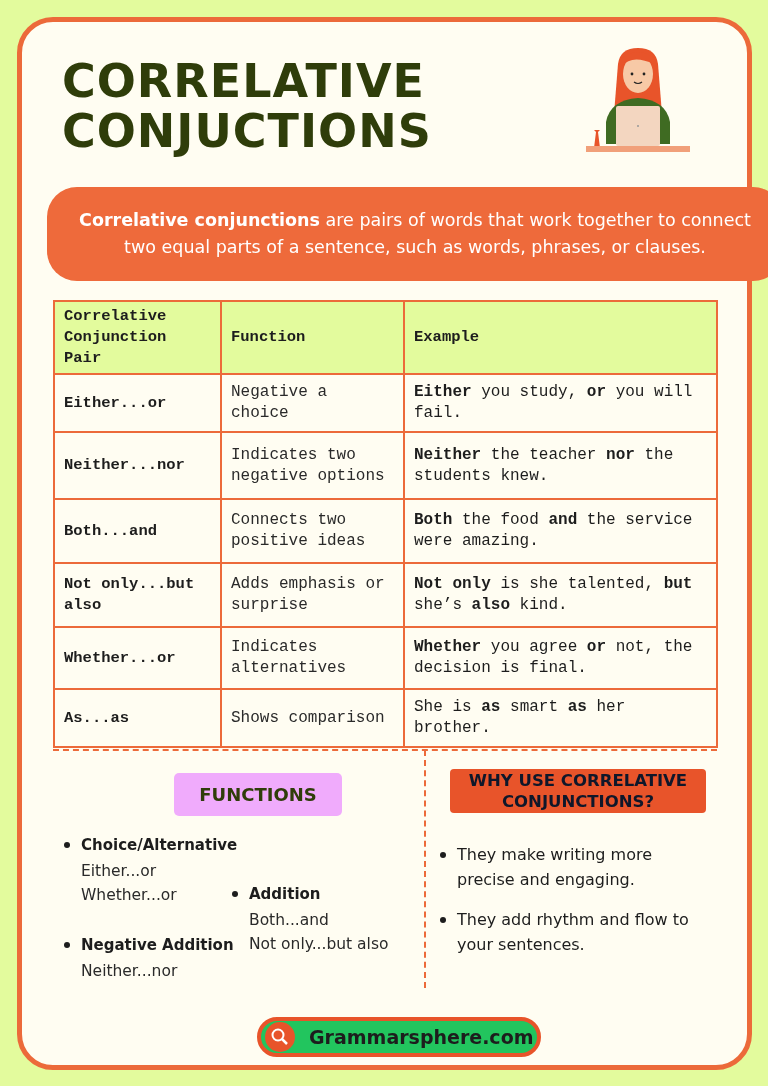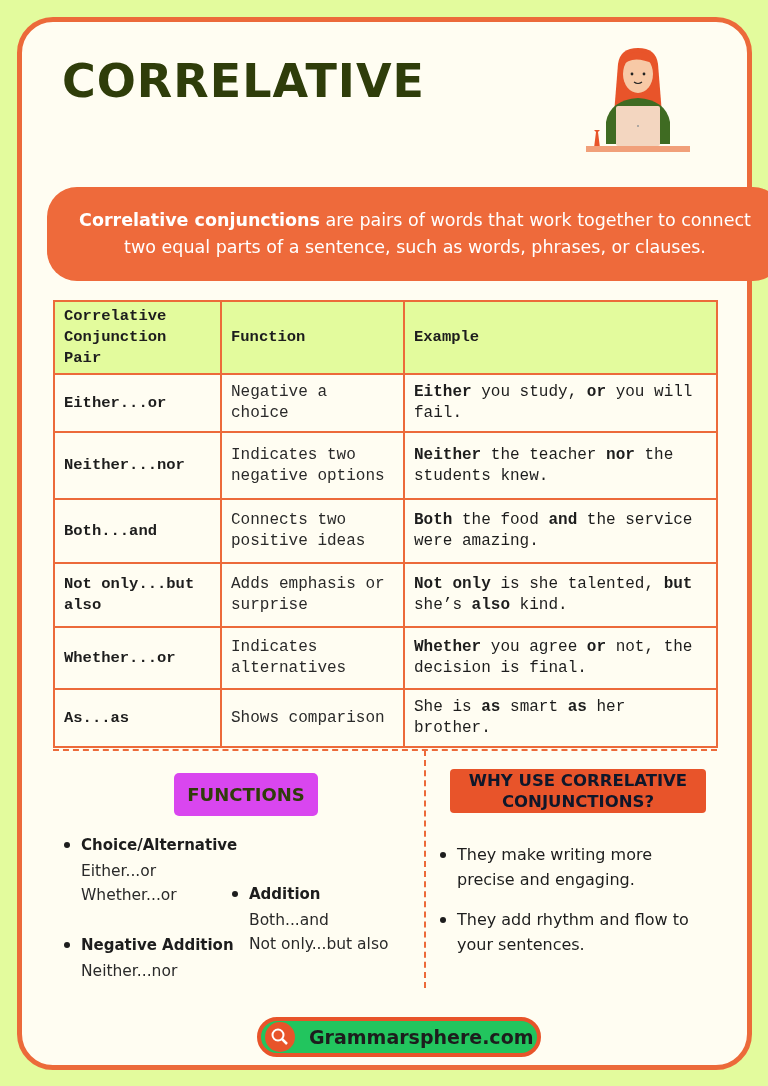--- a/index.html
+++ b/index.html
@@ -12,40 +12,41 @@
   .intro b { font-weight:bold; }
   table { position:absolute; left:53px; top:300px; width:665px; border-collapse:collapse; font-family:Liberation Mono, monospace; font-size:16px; }
   td, th { border:2px solid #ec6a3a; text-align:left; vertical-align:middle; padding:4px 9px; line-height:21px; color:#1d1d1d; }
   th { background:#e3fb9d; font-weight:bold; font-size:15.5px; height:48px; }
   td.pair { font-weight:bold; font-size:15.5px; }
   td.func { font-size:16px; color:#2a2a2a; }
   td.ex { font-size:16px; }
   .c1 { width:147px; } .c2 { width:163px; }
   .divider-h { position:absolute; left:53px; top:749px; width:664px; border-top:2px dashed #ec6a3a; }
   .divider-v { position:absolute; left:424px; top:750px; height:238px; border-left:2px dashed #ec6a3a; }
-  .fn-badge { position:absolute; left:174px; top:773px; width:144px; height:43px; background:#d946ef; border-radius:5px; display:flex; align-items:center; justify-content:center; font-family:"DejaVu Sans", sans-serif; font-weight:bold; font-size:18px; color:#2f3d0a; }
+  .fn-badge { position:absolute; left:174px; top:773px; width:168px; height:43px; background:#f0abfc; border-radius:5px; display:flex; align-items:center; justify-content:center; font-family:"DejaVu Sans", sans-serif; font-weight:bold; font-size:18px; color:#2f3d0a; }
   .fn-group { position:absolute; font-family:"DejaVu Sans", sans-serif; }
   .fn-head { font-weight:bold; font-size:15px; color:#1d1d1d; display:flex; align-items:center; }
   .dot { display:inline-block; width:6px; height:6px; border-radius:50%; background:#1d1d1d; margin-right:11px; }
   .fn-item { font-size:15.5px; color:#2a2a2a; line-height:24px; }
   .why-badge { position:absolute; left:450px; top:769px; width:256px; height:44px; background:#e8542a; border-radius:4px; color:#0f172a; font-family:"DejaVu Sans", sans-serif; font-weight:bold; font-size:16.5px; line-height:21px; text-align:center; display:flex; align-items:center; justify-content:center; }
   .why-list { position:absolute; left:440px; top:842px; width:270px; font-family:"DejaVu Sans", sans-serif; font-size:16px; line-height:25px; color:#1d1d1d; }
   .why-item { display:flex; margin-bottom:15px; }
   .why-item .dot { margin-top:10px; flex:none; }
   .footer { position:absolute; left:257px; top:1017px; width:284px; height:40px; border:4px solid #e8542a; border-radius:24px; box-sizing:border-box; display:flex; align-items:center; background:#22c55e; }
   .footer .search { width:30px; height:30px; margin-left:4px; border-radius:50%; background:#e8542a; display:flex; align-items:center; justify-content:center; }
   .footer .label { margin-left:14px; font-family:"DejaVu Sans", sans-serif; font-weight:bold; font-size:19px; color:#1d1d1d; }
 </style>
 </head>
 <body>
 
 <div class="card"></div>
 
 <h1 class="title">
   <span>CORRELATIVE</span>
+  <span>CONJUCTIONS</span>
 </h1>
 
 <svg class="illus" viewBox="0 0 112 112">
   <path d="M36 20 Q38 4 56 4 Q74 4 76 20 L80 70 L32 70 Z" fill="#e8542a"></path>
   <path d="M24 78 Q28 56 56 54 Q84 56 88 78 L88 100 L24 100 Z" fill="#3f6b22"></path>
   <ellipse cx="56" cy="30" rx="15" ry="19" fill="#f7c9a6"></ellipse>
   <path d="M40 22 Q50 10 72 20 L72 14 Q56 2 40 14 Z" fill="#e8542a"></path>
   <circle cx="50" cy="30" r="1.4" fill="#222"></circle>
     <circle cx="62" cy="30" r="1.4" fill="#222"></circle>
   <path d="M52 38 Q56 41 60 38" stroke="#222" stroke-width="1.2" fill="none"></path>

